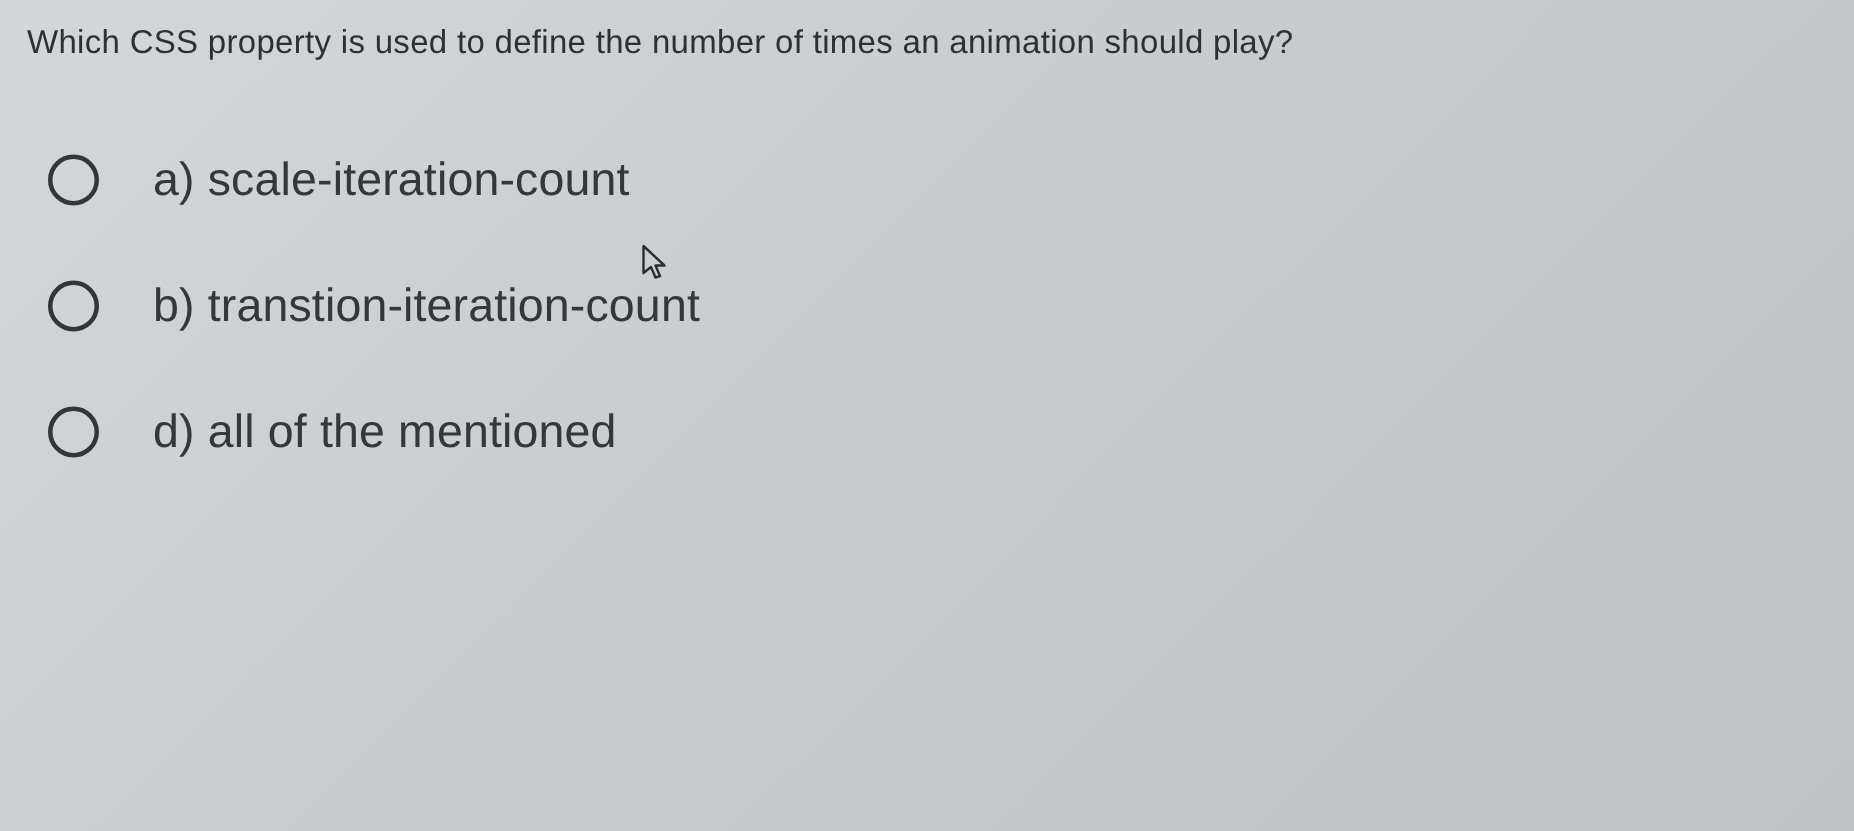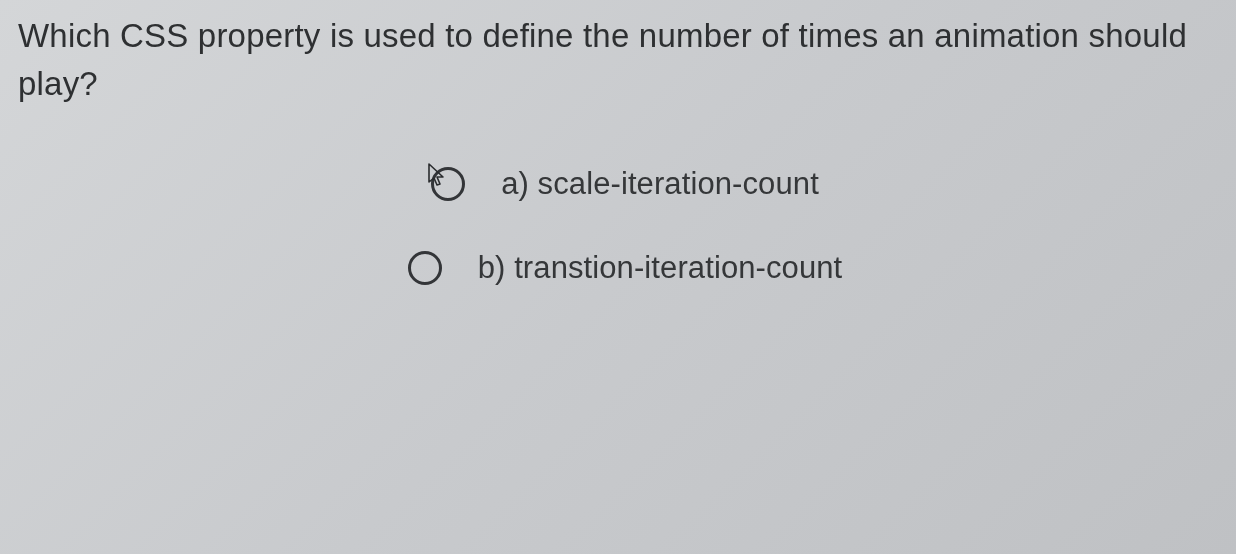--- a/index.html
+++ b/index.html
@@ -11,37 +11,36 @@
       width: 1236px;
       height: 554px;
       background: linear-gradient(135deg, #d4d6d8 0%, #c8cacd 50%, #bfc1c4 100%);
       font-family: Arial, Helvetica, sans-serif;
       color: #3a3c3e;
       padding: 12px 18px;
       position: relative;
       overflow: hidden;
     }
     .question {
-      font-size: 33px;
+      font-size: 22px;
       line-height: 1.45;
       color: #2e3032;
       margin-bottom: 58px;
       letter-spacing: 0.2px;
     }
     .options {
       display: flex;
       flex-direction: column;
       gap: 48px;
       padding-left: 14px;
     }
     .option {
       display: flex;
       align-items: center;
       gap: 36px;
-      justify-content: center;
     }
     .radio {
       width: 34px;
       height: 34px;
       border: 3px solid #333538;
       border-radius: 50%;
       flex-shrink: 0;
       background: transparent;
     }
     .option-text {
@@ -67,19 +66,23 @@
 
 <div class="options">
   <div class="option">
     <div class="radio"></div>
     <div class="option-text">a) scale-iteration-count</div>
   </div>
   <div class="option">
     <div class="radio"></div>
     <div class="option-text">b) transtion-iteration-count</div>
   </div>
+  <div class="option">
+    <div class="radio"></div>
+    <div class="option-text">d) all of the mentioned</div>
+  </div>
 </div>
 
 <div class="cursor">
   <svg viewBox="0 0 20 26">
     <path d="M 2 2 L 2 20 L 7 16 L 10 23 L 13 22 L 10 15 L 16 15 Z" fill="none" stroke="#2a2c2e" stroke-width="1.6" stroke-linejoin="round"></path>
   </svg>
 </div>
 
 </body></html>

